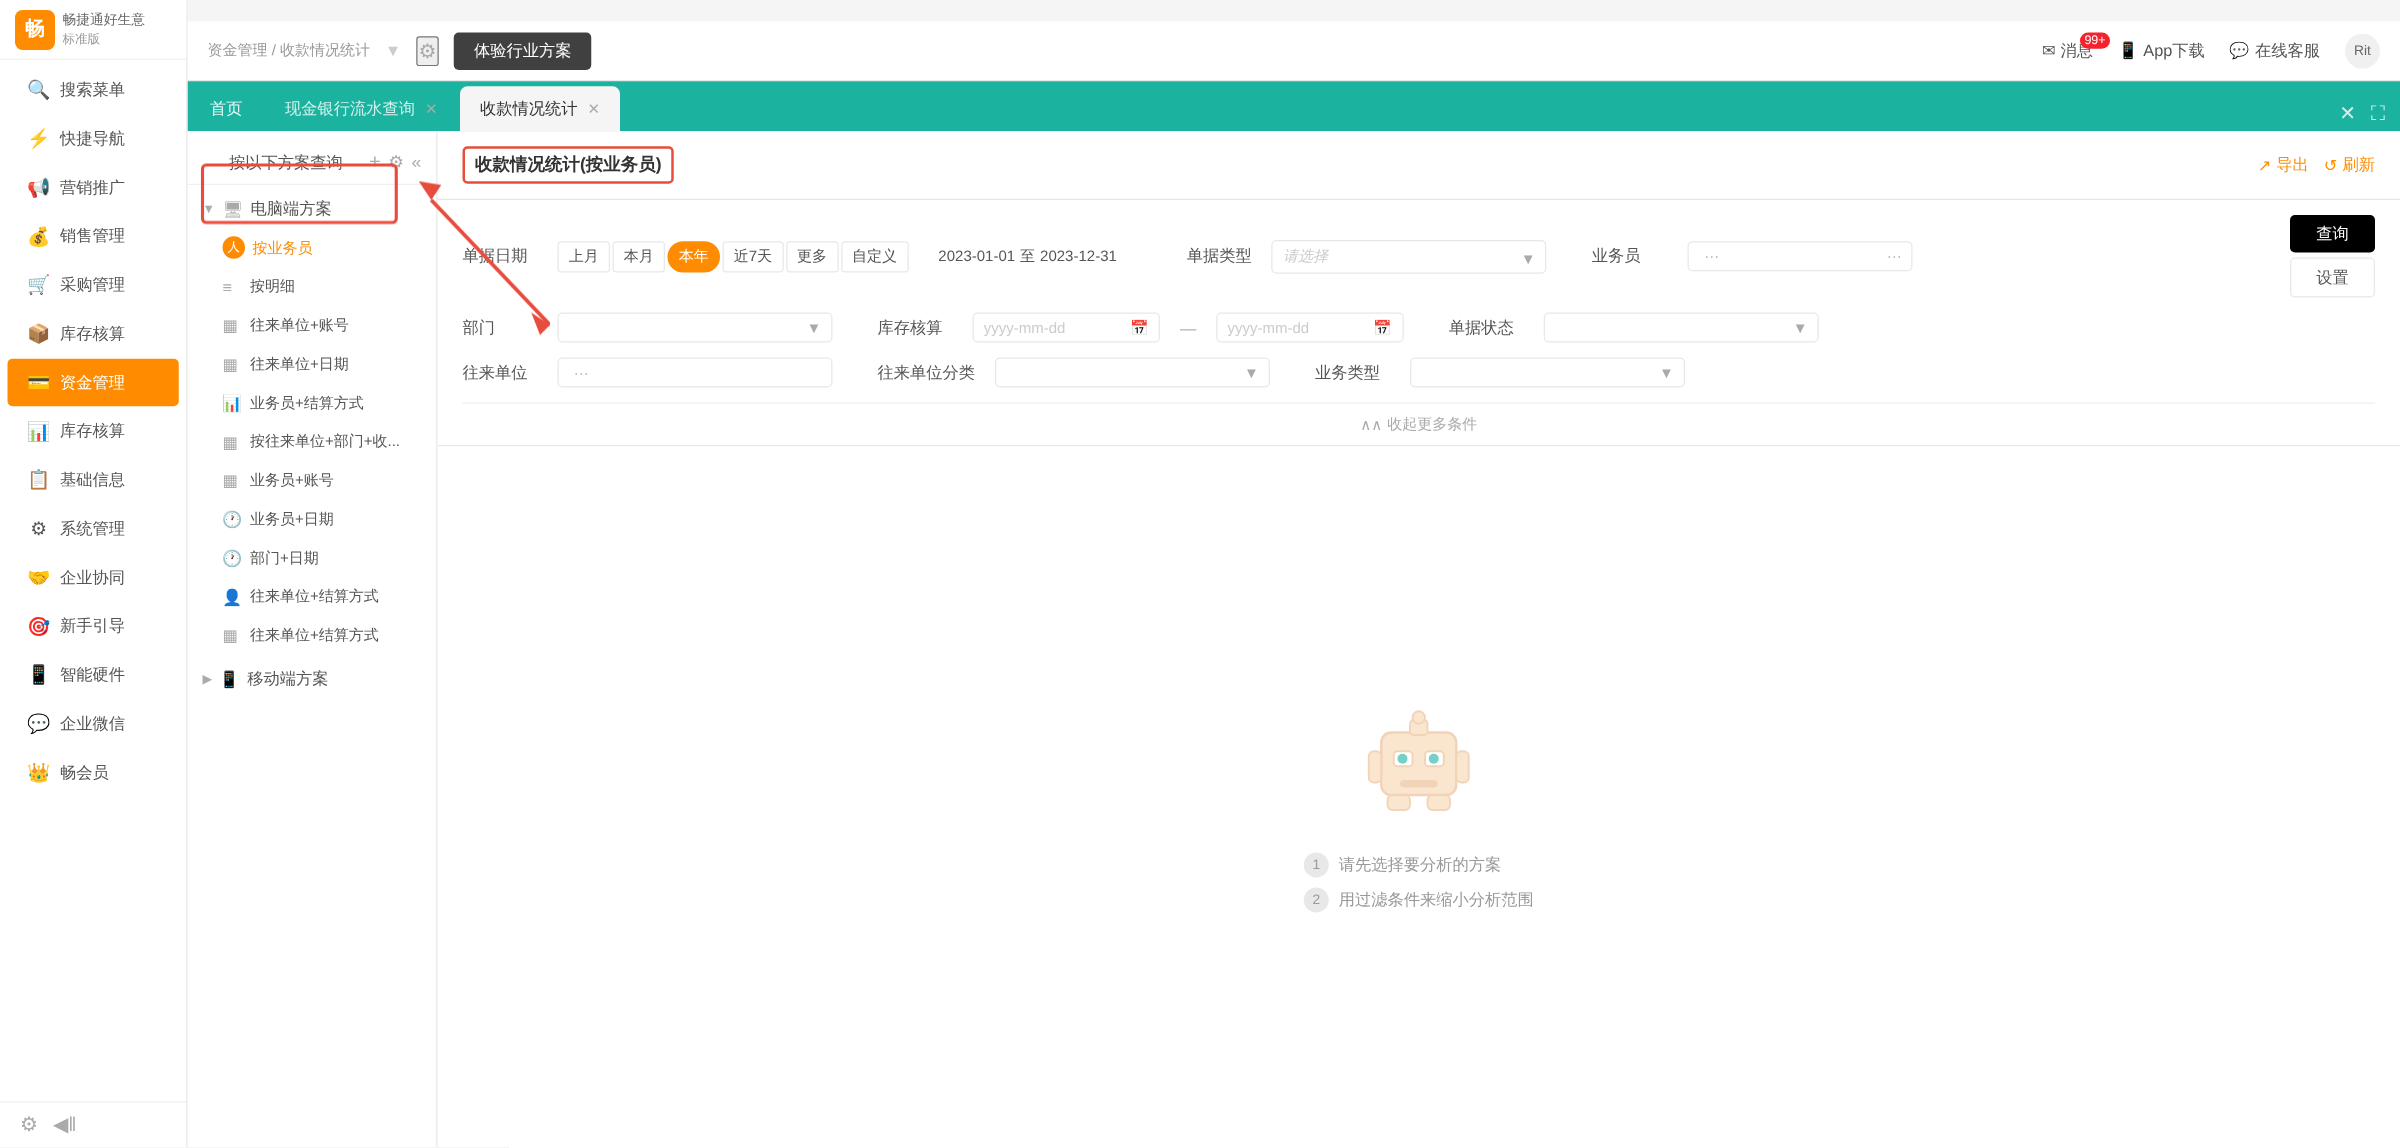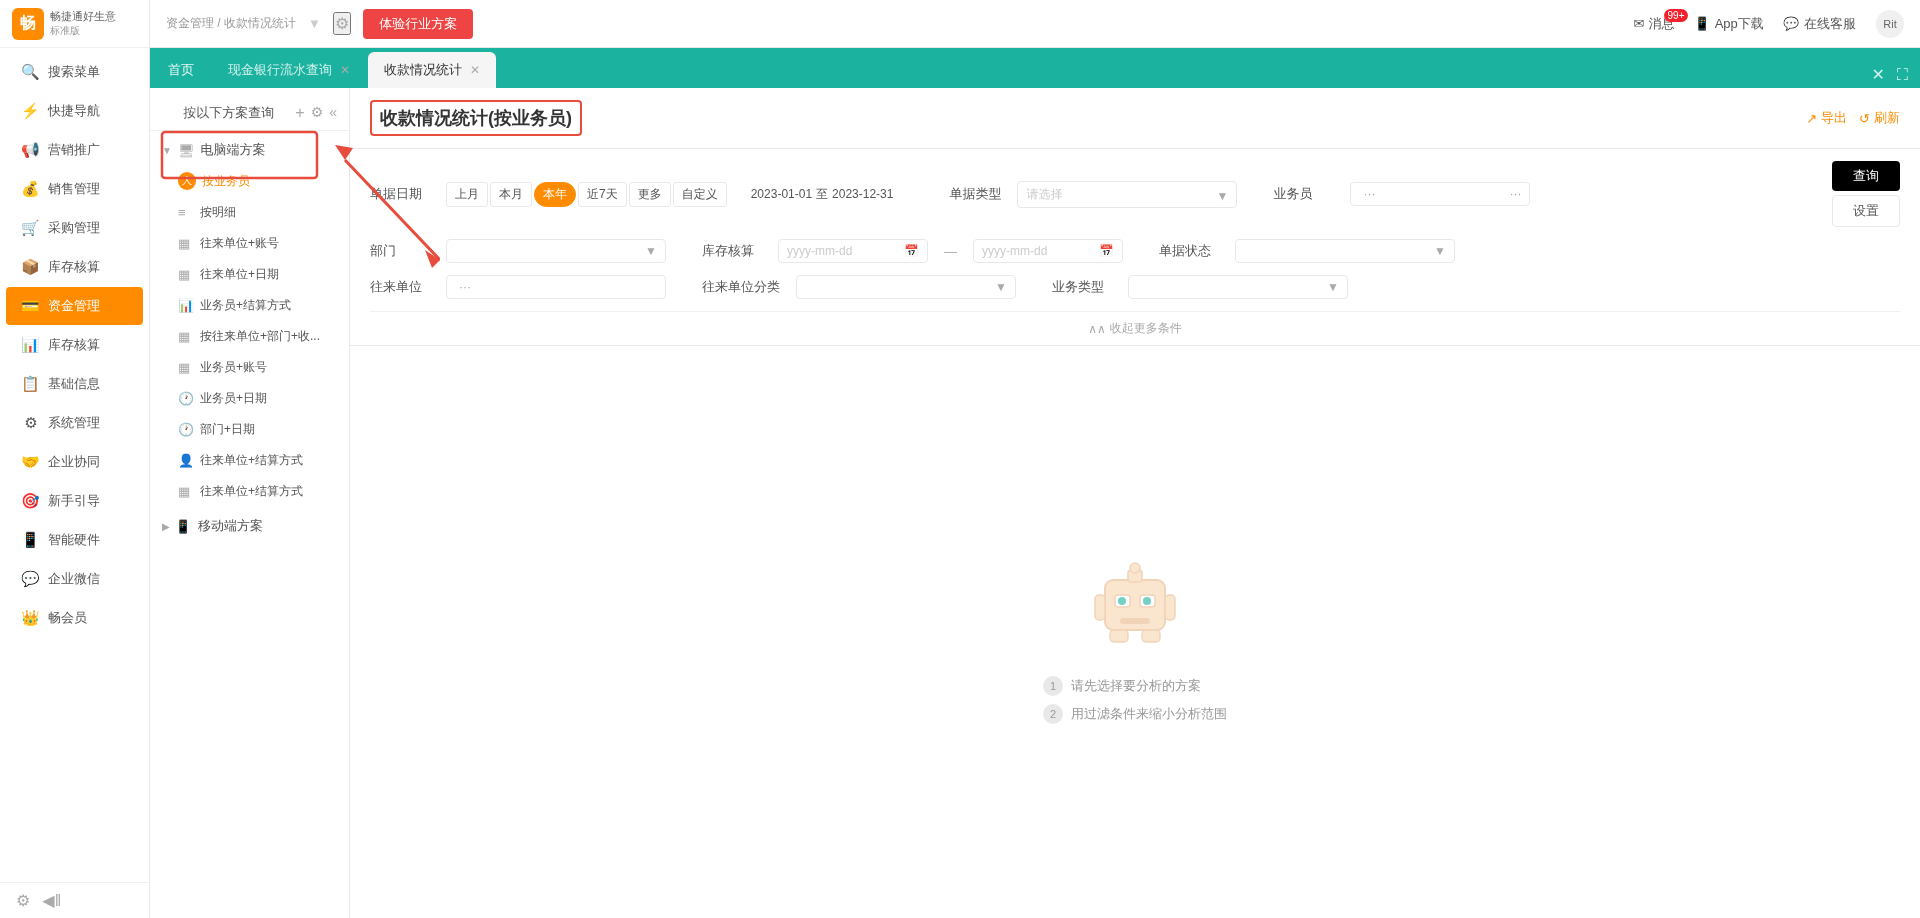--- a/index.html
+++ b/index.html
@@ -12,28 +12,28 @@
     .logo-text { font-size: 11px; color: #666; line-height: 1.3; }
     .edition-badge { font-size: 10px; color: #999; }
     .sidebar-nav { flex: 1; overflow-y: auto; padding: 4px 0; }
     .nav-item { display: flex; align-items: center; padding: 10px 16px; cursor: pointer; color: #555; font-size: 13px; border-radius: 4px; margin: 1px 6px; }
     .nav-item.active { background: #ff8c00; color: #fff; border-radius: 4px; }
     .nav-item .nav-icon { width: 18px; height: 18px; margin-right: 8px; display: flex; align-items: center; justify-content: center; font-size: 15px; }
     .sidebar-bottom { padding: 8px 16px; border-top: 1px solid #f0f0f0; display: flex; gap: 12px; align-items: center; }
     .sidebar-bottom-icon { color: #aaa; font-size: 16px; cursor: pointer; }
 
     
-    .main { flex: 1; display: flex; flex-direction: column; overflow: hidden; }
+    .main { flex: 1; display: flex; flex-direction: column; overflow: hidden; margin-top: 17px; }
 
     
     .top-header { height: 48px; background: #fff; border-bottom: 1px solid #e8e8e8; display: flex; align-items: center; padding: 0 16px; justify-content: space-between; }
     .top-header-left { display: flex; align-items: center; gap: 12px; }
     .breadcrumb-text { color: #999; font-size: 12px; }
     .settings-icon-btn { color: #aaa; cursor: pointer; font-size: 16px; }
-    .trial-btn { background: #ef4444; color: #fff; border: none; border-radius: 4px; padding: 6px 16px; font-size: 13px; cursor: pointer; }
+    .trial-btn { background: #404040; color: #fff; border: none; border-radius: 4px; padding: 6px 16px; font-size: 13px; cursor: pointer; }
     .top-header-right { display: flex; align-items: center; gap: 20px; }
     .msg-btn { display: flex; align-items: center; gap: 4px; color: #555; font-size: 13px; cursor: pointer; position: relative; }
     .badge { background: #f5222d; color: #fff; font-size: 10px; border-radius: 8px; padding: 1px 4px; position: absolute; top: -6px; right: -14px; }
     .app-btn { display: flex; align-items: center; gap: 4px; color: #555; font-size: 13px; cursor: pointer; }
     .service-btn { display: flex; align-items: center; gap: 4px; color: #555; font-size: 13px; cursor: pointer; }
     .user-avatar { width: 28px; height: 28px; background: #ddd; border-radius: 50%; }
 
     
     .tab-bar { height: 40px; background: #1bb3a0; display: flex; align-items: flex-end; padding: 0 0; }
     .tab-item { height: 36px; display: flex; align-items: center; padding: 0 16px; font-size: 13px; cursor: pointer; color: rgba(255,255,255,0.8); border-radius: 6px 6px 0 0; margin-left: 2px; position: relative; }
@@ -59,33 +59,33 @@
     .scheme-item { display: flex; align-items: center; padding: 7px 12px 7px 28px; font-size: 12px; color: #555; cursor: pointer; }
     .scheme-item.active { color: #ff8c00; font-weight: 500; }
     .scheme-item .item-icon { margin-right: 6px; font-size: 13px; color: #aaa; width: 16px; }
     .active-dot { width: 18px; height: 18px; background: #ff8c00; border-radius: 50%; display: flex; align-items: center; justify-content: center; color: #fff; font-size: 10px; margin-right: 6px; }
 
     
     .right-content { flex: 1; display: flex; flex-direction: column; overflow: hidden; }
 
     
     .page-title-bar { background: #fff; padding: 12px 20px; border-bottom: 1px solid #e8e8e8; display: flex; align-items: center; justify-content: space-between; }
-    .page-title { font-size: 18px; font-weight: 600; color: #333; border: 2px solid #e74c3c; border-radius: 4px; padding: 4px 8px; }
+    .page-title { font-size: 14px; font-weight: 600; color: #333; border: 2px solid #e74c3c; border-radius: 4px; padding: 4px 8px; }
     .page-title-actions { display: flex; gap: 12px; }
     .action-btn { display: flex; align-items: center; gap: 4px; color: #ff8c00; font-size: 13px; cursor: pointer; }
 
     
     .filter-panel { background: #fff; padding: 12px 20px 0 20px; border-bottom: 1px solid #e8e8e8; }
     .filter-row { display: flex; align-items: center; gap: 16px; margin-bottom: 12px; flex-wrap: wrap; }
     .filter-label { color: #555; font-size: 13px; min-width: 60px; white-space: nowrap; }
     .date-buttons { display: flex; gap: 2px; align-items: center; }
     .date-btn { padding: 3px 8px; font-size: 12px; border: 1px solid #e8e8e8; background: #fff; cursor: pointer; border-radius: 3px; color: #555; }
     .date-btn.active { background: #ff8c00; color: #fff; border-color: #ff8c00; border-radius: 20px; }
     .date-range { display: flex; align-items: center; gap: 4px; color: #555; font-size: 12px; margin-left: 8px; }
-    .filter-select { display: flex; align-items: flex-end; border: 1px solid #e8e8e8; border-radius: 4px; padding: 4px 8px; min-width: 200px; cursor: pointer; background: #fff; font-size: 12px; color: #aaa; }
+    .filter-select { display: flex; align-items: flex-end; border: 1px solid #e8e8e8; border-radius: 4px; padding: 4px 8px; min-width: 200px; cursor: pointer; background: #fff; font-size: 12px; color: #aaa; font-style: italic; }
     .filter-select .select-arrow { margin-left: auto; color: #aaa; }
     .filter-dots { color: #aaa; margin-left: 4px; cursor: pointer; }
     .filter-date-input { display: flex; align-items: center; border: 1px solid #e8e8e8; border-radius: 4px; padding: 4px 8px; min-width: 150px; font-size: 12px; color: #aaa; background: #fff; gap: 4px; }
     .date-dash { color: #aaa; }
     .collapse-btn { display: flex; align-items: center; justify-content: center; width: 100%; padding: 8px 0; color: #aaa; font-size: 12px; cursor: pointer; border-top: 1px solid #f0f0f0; margin-top: 4px; }
 
     
     .filter-actions { display: flex; flex-direction: column; gap: 4px; margin-left: auto; }
     .query-btn { background: #000000; color: #fff; border: none; border-radius: 4px; padding: 6px 20px; font-size: 13px; cursor: pointer; }
     .set-btn { background: #fff; color: #555; border: 1px solid #e8e8e8; border-radius: 4px; padding: 6px 20px; font-size: 13px; cursor: pointer; }

